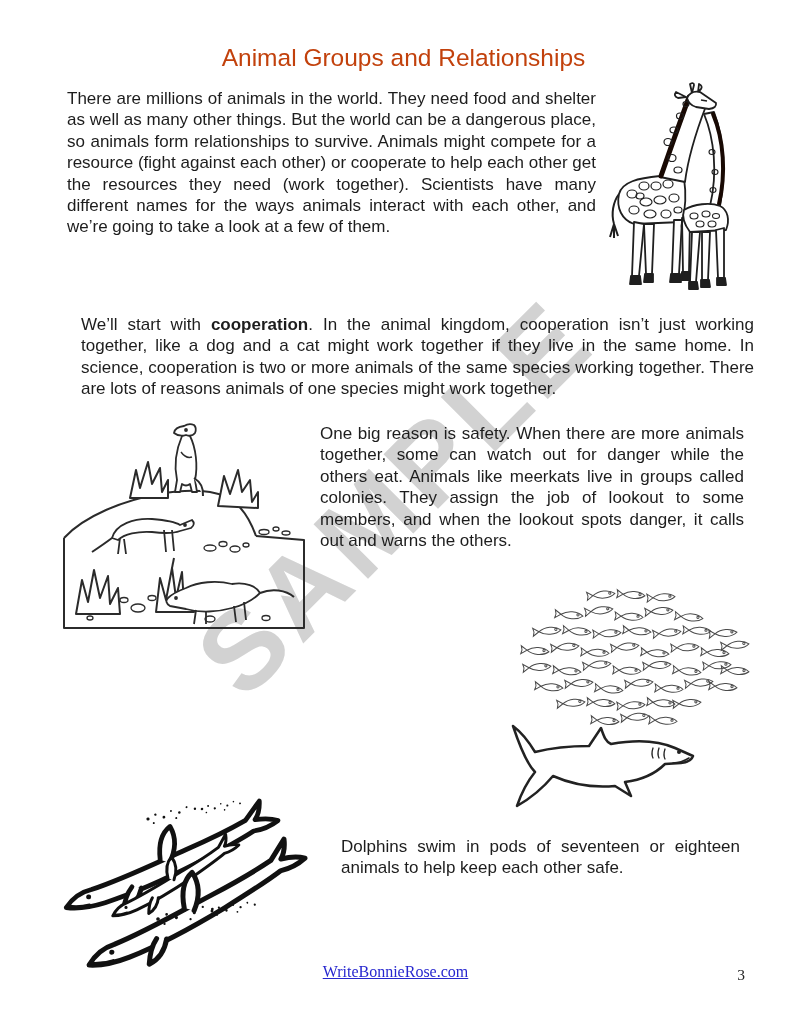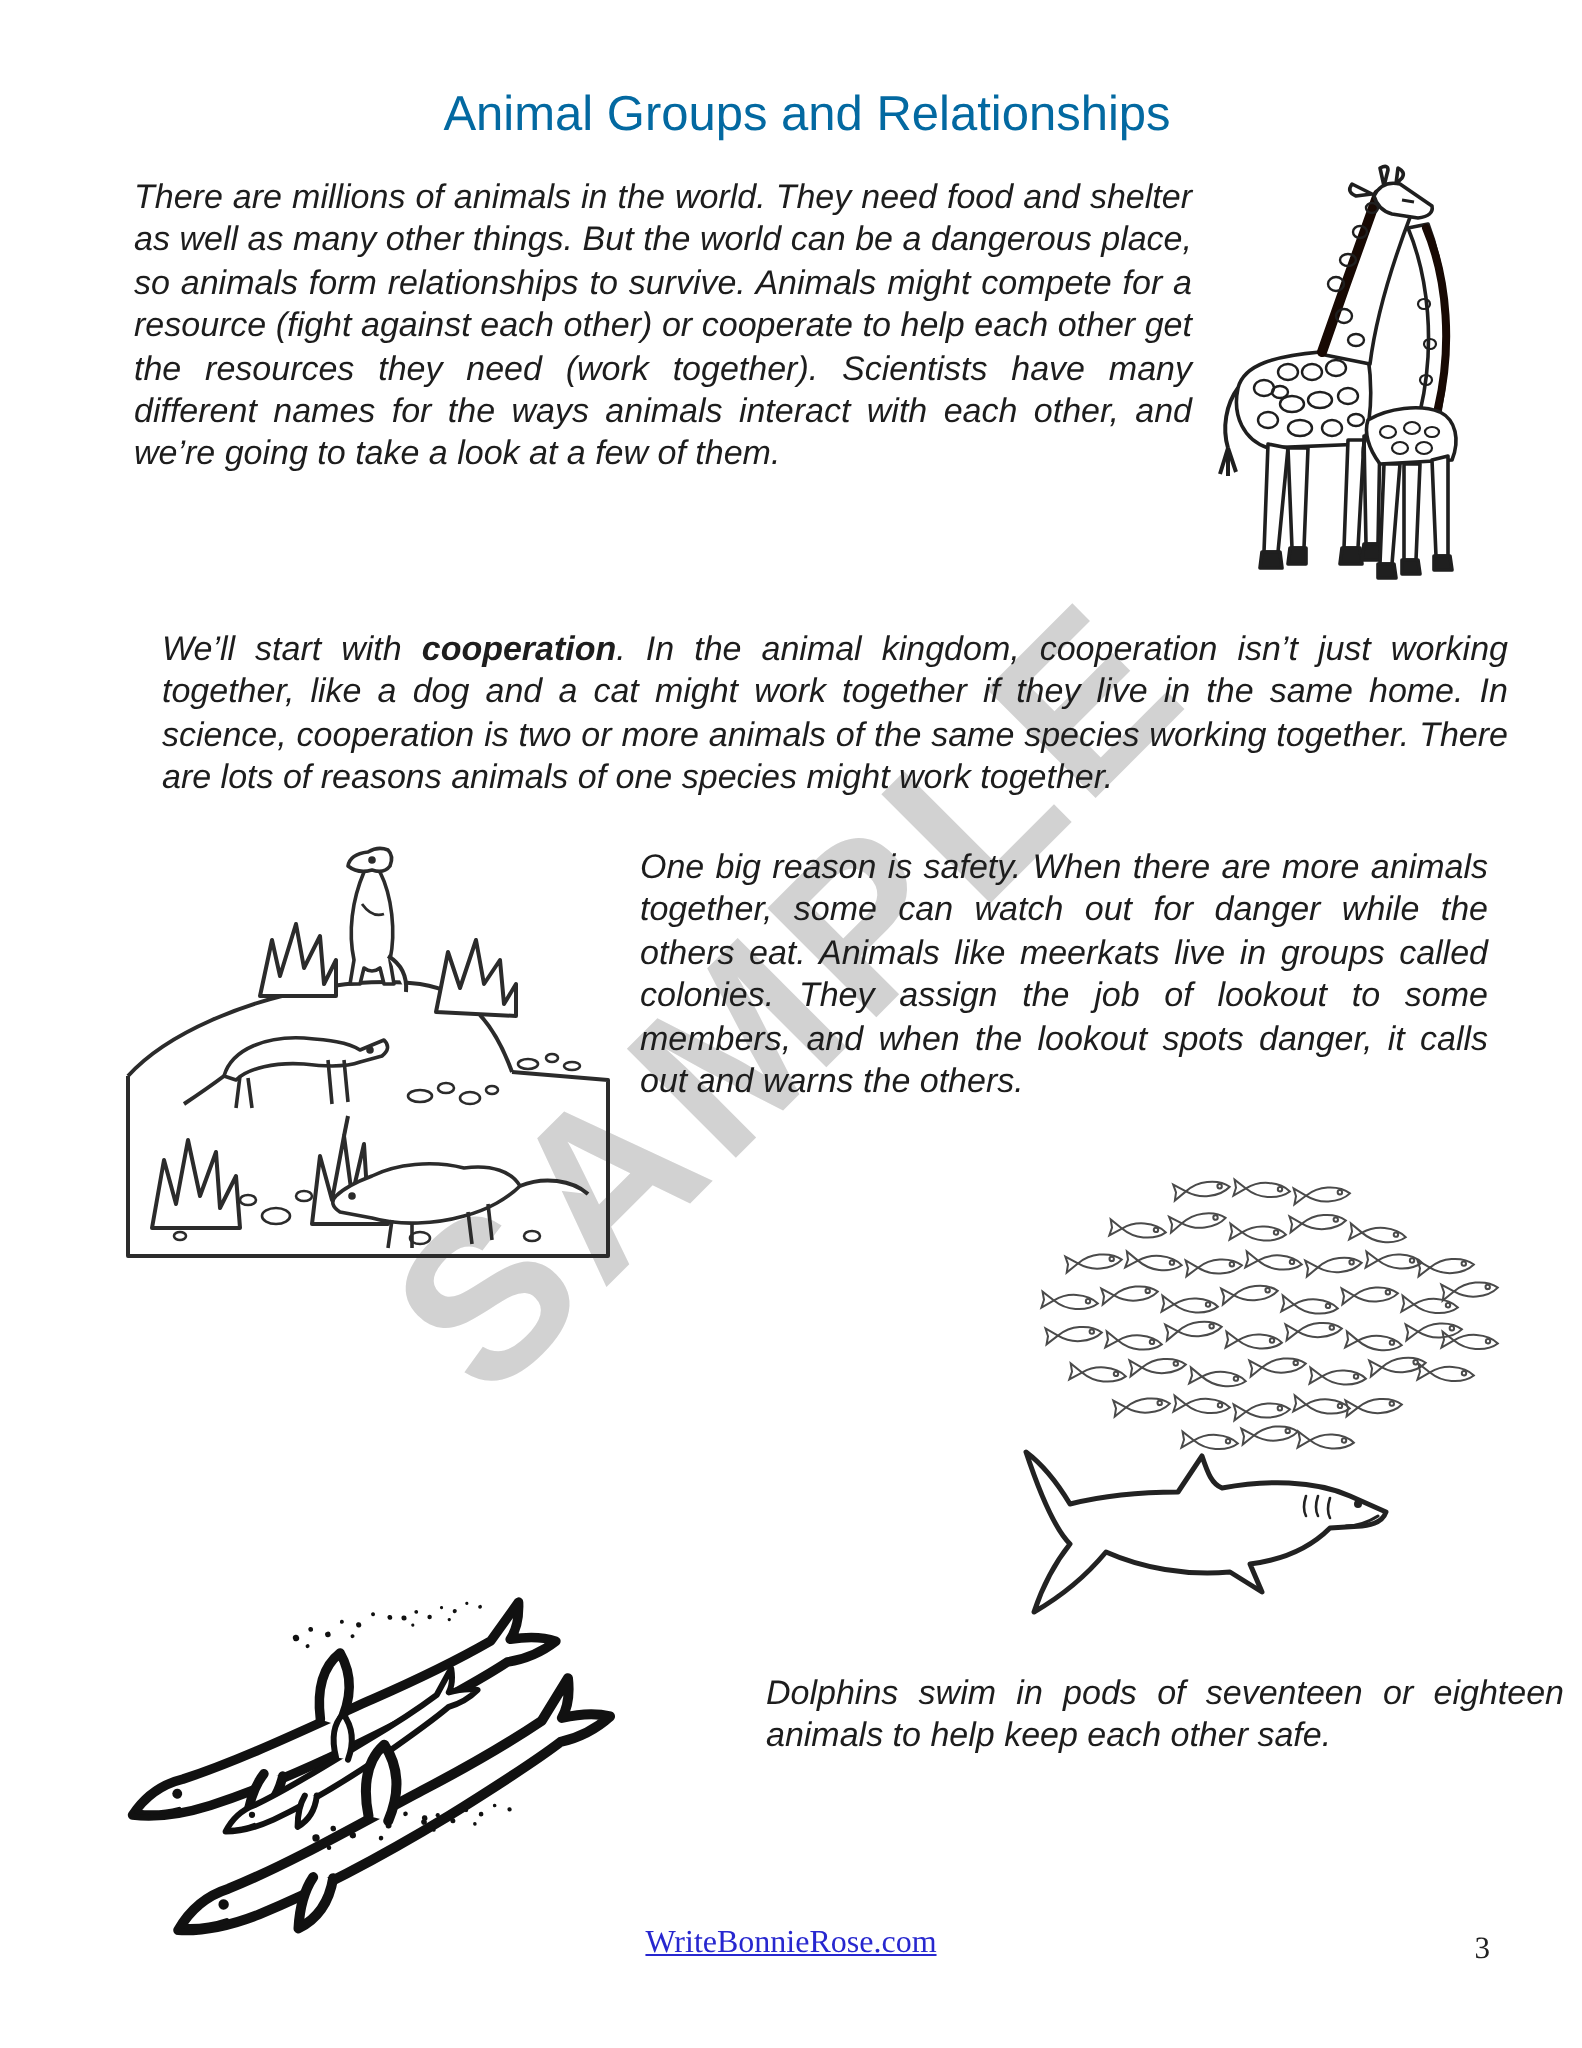--- a/index.html
+++ b/index.html
@@ -2,27 +2,27 @@
 <html><head>
 <meta charset="utf-8">
 <style>
   html,body{margin:0;padding:0;background:#e8e8e8;}
   .page{position:relative;width:791px;height:1024px;margin:0 auto;background:#ffffff;overflow:hidden;
         font-family:"Liberation Sans","DejaVu Sans",sans-serif;color:#1d1d1d;}
   .layer{position:absolute;z-index:1;}
   .watermark{position:absolute;left:95px;top:428px;width:600px;height:140px;line-height:140px;
         text-align:center;transform:rotate(-45deg);font-size:112px;letter-spacing:6px;font-weight:600;
         color:#c7c7c7;opacity:.8;z-index:0;user-select:none;}
-  .title{left:67px;top:42px;width:673px;text-align:center;font-size:24.5px;line-height:32px;color:#0369a1;}
-  .para{text-align:justify;font-size:17px;line-height:21.4px;font-style:italic;}
+  .title{left:67px;top:42px;width:673px;text-align:center;font-size:24.5px;line-height:32px;color:#c2410c;}
+  .para{text-align:justify;font-size:17px;line-height:21.4px;}
   .p1{left:67px;top:88px;width:529px;}
   .p2{left:67px;top:314px;width:673px;margin-left:14px;}
   .p3{left:320px;top:423px;width:424px;}
   .p4{left:67px;top:666px;width:432px;}
-  .p5{left:341px;top:836px;width:399px;margin-left:42px;}
+  .p5{left:341px;top:836px;width:399px;}
   .illus{position:absolute;z-index:1;}
   .footer-link-wrap{left:0;top:963px;width:791px;text-align:center;font-family:"Liberation Serif","DejaVu Serif",serif;font-size:16px;}
   .footer-link-wrap a{color:#2727cf;}
   .pagenum{right:46px;top:966px;font-family:"Liberation Serif","DejaVu Serif",serif;font-size:15.5px;color:#222;}
 </style>
 </head>
 <body>
 
 <div class="page">
 

